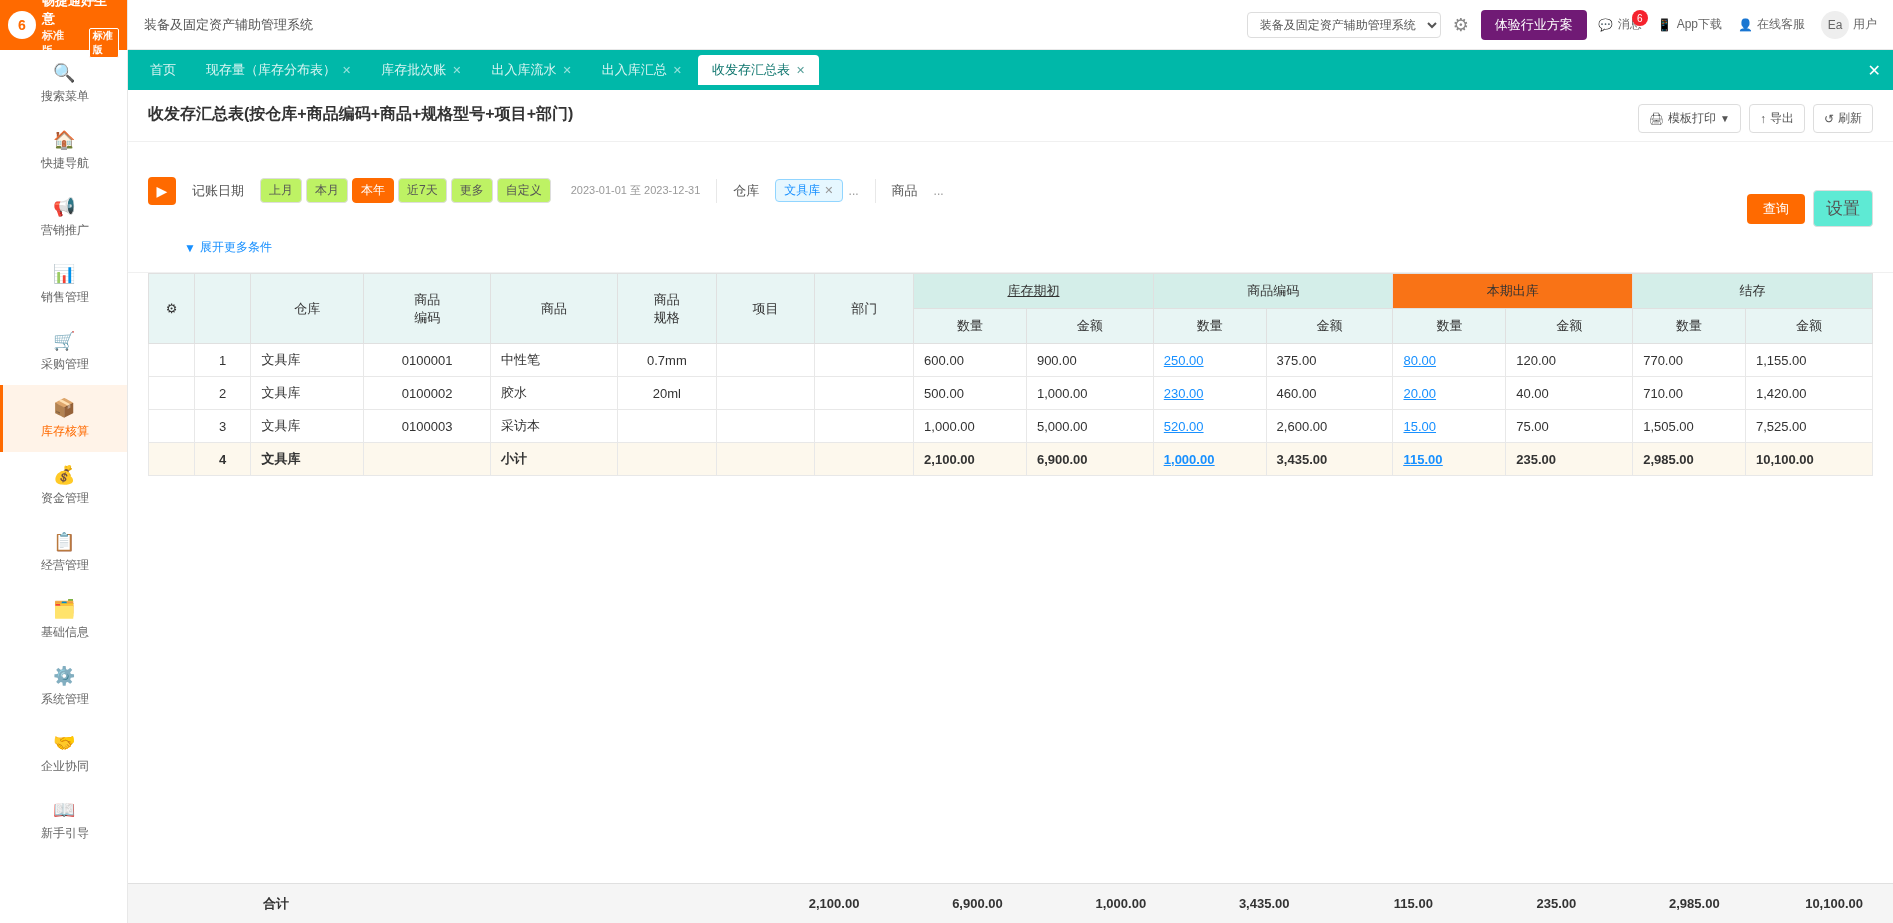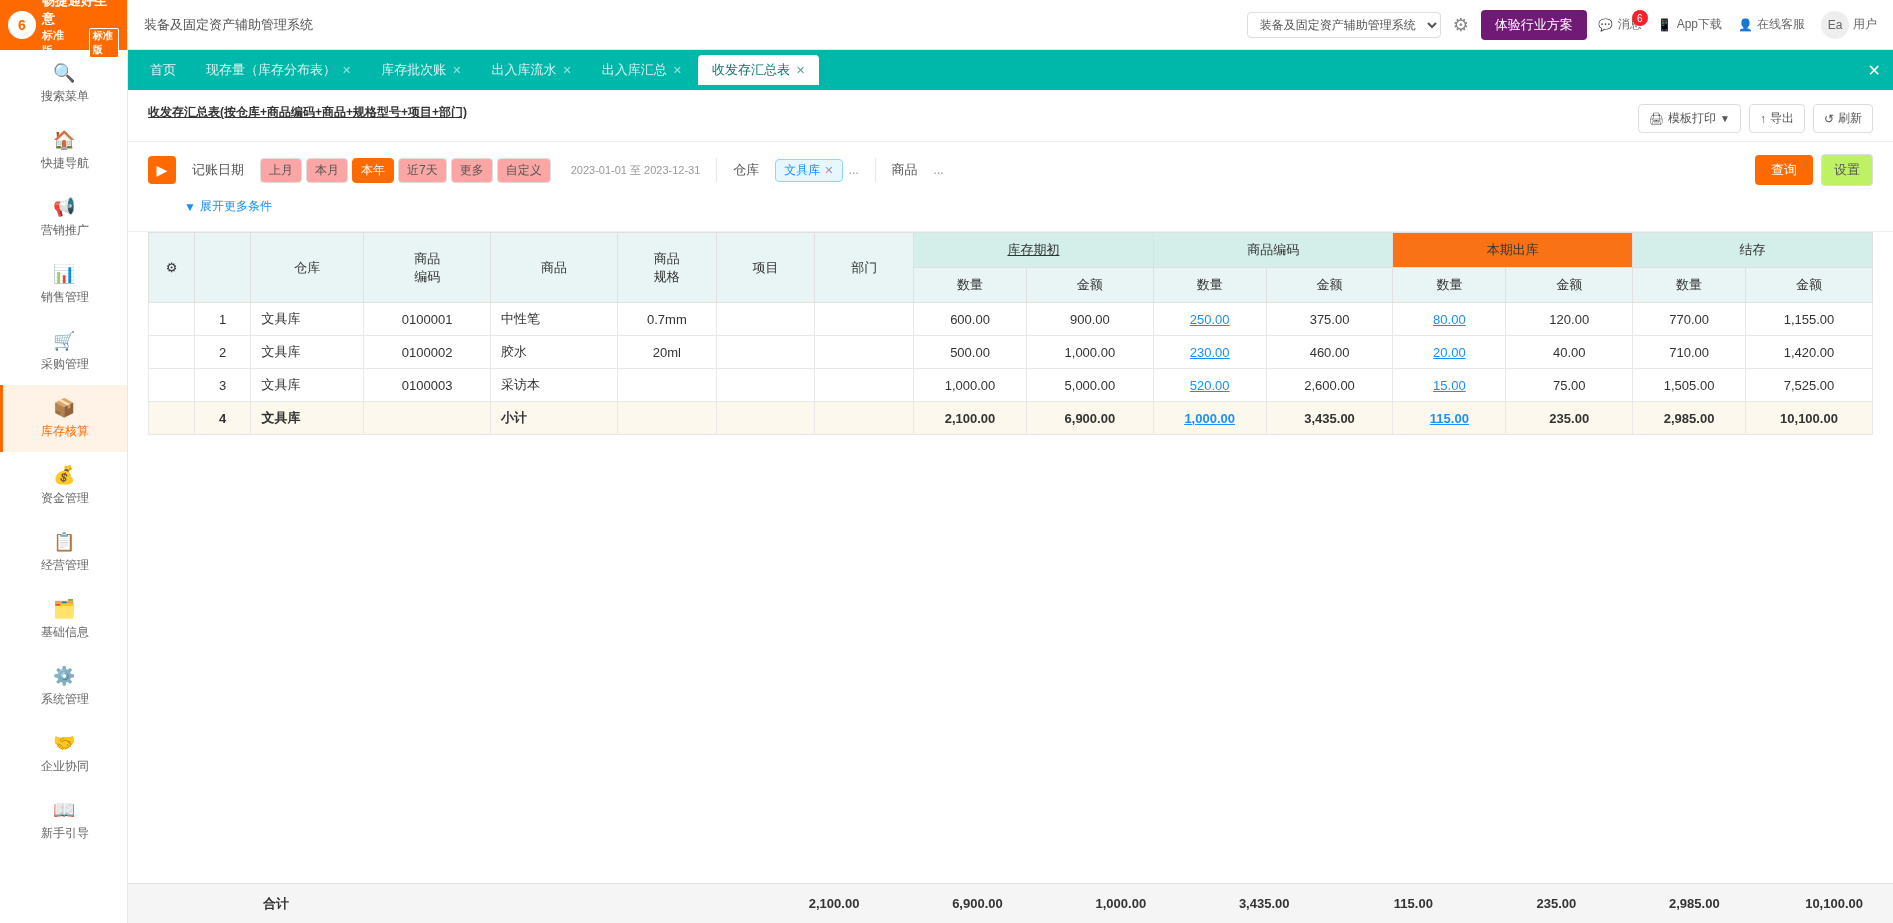--- a/index.html
+++ b/index.html
@@ -34,51 +34,51 @@
     .tab.active { background: #fff; color: #0f766e; }
     .tab-close { font-size: 11px; color: inherit; opacity: 0.7; cursor: pointer; }
     .tabs-close-all { margin-left: auto; color: #fff; font-size: 16px; cursor: pointer; padding: 4px; }
 
     
     .content { flex: 1; overflow: auto; background: #f0f2f5; padding: 0; display: flex; flex-direction: column; }
     .page-container { background: #fff; margin: 0; flex: 1; display: flex; flex-direction: column; }
 
     
     .page-header { padding: 14px 20px 8px; border-bottom: 1px solid #f0f0f0; }
-    .page-title { font-size: 12px; font-weight: bold; color: #333; text-decoration: underline; }
+    .page-title { font-size: 16px; font-weight: bold; color: #333; }
     .btn-print { border: 1px solid #ddd; background: #fff; color: #555; padding: 5px 10px; border-radius: 4px; font-size: 12px; cursor: pointer; display: flex; align-items: center; gap: 4px; }
     .btn-export { border: 1px solid #ddd; background: #fff; color: #555; padding: 5px 10px; border-radius: 4px; font-size: 12px; cursor: pointer; display: flex; align-items: center; gap: 4px; }
     .btn-refresh { border: 1px solid #ddd; background: #fff; color: #555; padding: 5px 10px; border-radius: 4px; font-size: 12px; cursor: pointer; display: flex; align-items: center; gap: 4px; }
 
     
     .filter-area { padding: 12px 20px; background: #fff; border-bottom: 1px solid #f0f0f0; }
     .filter-row { display: flex; align-items: center; gap: 16px; flex-wrap: wrap; }
     .filter-expand-btn { width: 28px; height: 28px; background: #ff6a00; color: #fff; border: none; border-radius: 4px; cursor: pointer; font-size: 14px; display: flex; align-items: center; justify-content: center; flex-shrink: 0; }
     .filter-label { font-size: 13px; color: #555; white-space: nowrap; }
     .date-btns { display: flex; align-items: center; gap: 4px; }
-    .date-btn { padding: 3px 8px; border: 1px solid #ddd; border-radius: 4px; font-size: 12px; cursor: pointer; background: #fca5a5; color: #555; }
+    .date-btn { padding: 3px 8px; border: 1px solid #ddd; border-radius: 4px; font-size: 12px; cursor: pointer; background: #bef264; color: #555; }
     .date-btn.active { background: #ff6a00; color: #fff; border-color: #ff6a00; }
     .date-range { font-size: 11px; color: #999; margin-left: 4px; }
     .filter-divider { width: 1px; height: 24px; background: #e8e8e8; }
     .filter-tag-area { display: flex; align-items: center; gap: 6px; }
     .filter-tag { background: #e6f7ff; border: 1px solid #91d5ff; color: #1890ff; padding: 2px 8px; border-radius: 4px; font-size: 12px; display: flex; align-items: center; gap: 4px; }
     .filter-tag-close { cursor: pointer; color: #999; font-size: 11px; }
     .filter-more { color: #999; font-size: 12px; cursor: pointer; }
     .expand-conditions { display: flex; align-items: center; gap: 4px; color: #1890ff; font-size: 12px; cursor: pointer; padding: 4px 0; }
     .btn-query { background: #ff6a00; color: #fff; border: none; border-radius: 4px; padding: 6px 16px; font-size: 13px; cursor: pointer; }
-    .btn-settings { background: #bef264; color: #555; border: 1px solid #ddd; border-radius: 4px; padding: 6px 12px; font-size: 13px; cursor: pointer; }
+    .btn-settings { background: #5eead4; color: #555; border: 1px solid #ddd; border-radius: 4px; padding: 6px 12px; font-size: 17px; cursor: pointer; }
 
     
     .table-container { padding: 0 20px 20px; flex: 1; overflow: auto; }
     table { width: 100%; border-collapse: collapse; font-size: 13px; }
     thead tr { background: #e8f5f4; }
     th { padding: 8px 10px; text-align: center; font-weight: 500; color: #333; border: 1px solid #e0e0e0; white-space: nowrap; }
     td { padding: 7px 10px; text-align: center; border: 1px solid #e8e8e8; color: #333; }
     .td-left { text-align: left; }
-    .td-num { text-align: center; }
+    .td-num { text-align: left; }
     .td-link { color: #1890ff; text-decoration: underline; cursor: pointer; }
     .row-subtotal { background: #f8f4e8; font-weight: bold; }
     .row-subtotal td { background: #fdf8ed; }
 
     
     .bottom-bar { background: #f5f5f5; border-top: 1px solid #e0e0e0; padding: 8px 20px; display: flex; align-items: center; font-size: 13px; font-weight: bold; gap: 0; min-height: 40px; }
     .bottom-bar-label { color: #333; padding: 0 10px; min-width: 120px; text-align: center; }
     .bottom-bar-values { display: flex; flex: 1; gap: 0; }
     .bottom-val { flex: 1; text-align: right; padding: 0 10px; color: #333; }
 
@@ -270,21 +270,21 @@
               <span>文具库</span>
               <span class="filter-tag-close">✕</span>
             </div>
             <span class="filter-more">...</span>
           </div>
 
           <div class="filter-divider"></div>
           <span class="filter-label">商品</span>
           <span class="filter-more">...</span>
 
-          <div style="margin-left:auto;display:flex;gap:8px;align-items:center;">
+          <div style="margin-left:auto;display:flex;gap:8px;align-items:center;margin-top:36px;">
             <button class="btn-query">查询</button>
             <button class="btn-settings">设置</button>
           </div>
         </div>
         <div class="second-filter-row">
           <div style="width:28px;flex-shrink:0;"></div>
           <div class="expand-conditions" style="margin-left:8px;">
             <span>▼</span>
             <span>展开更多条件</span>
           </div>

